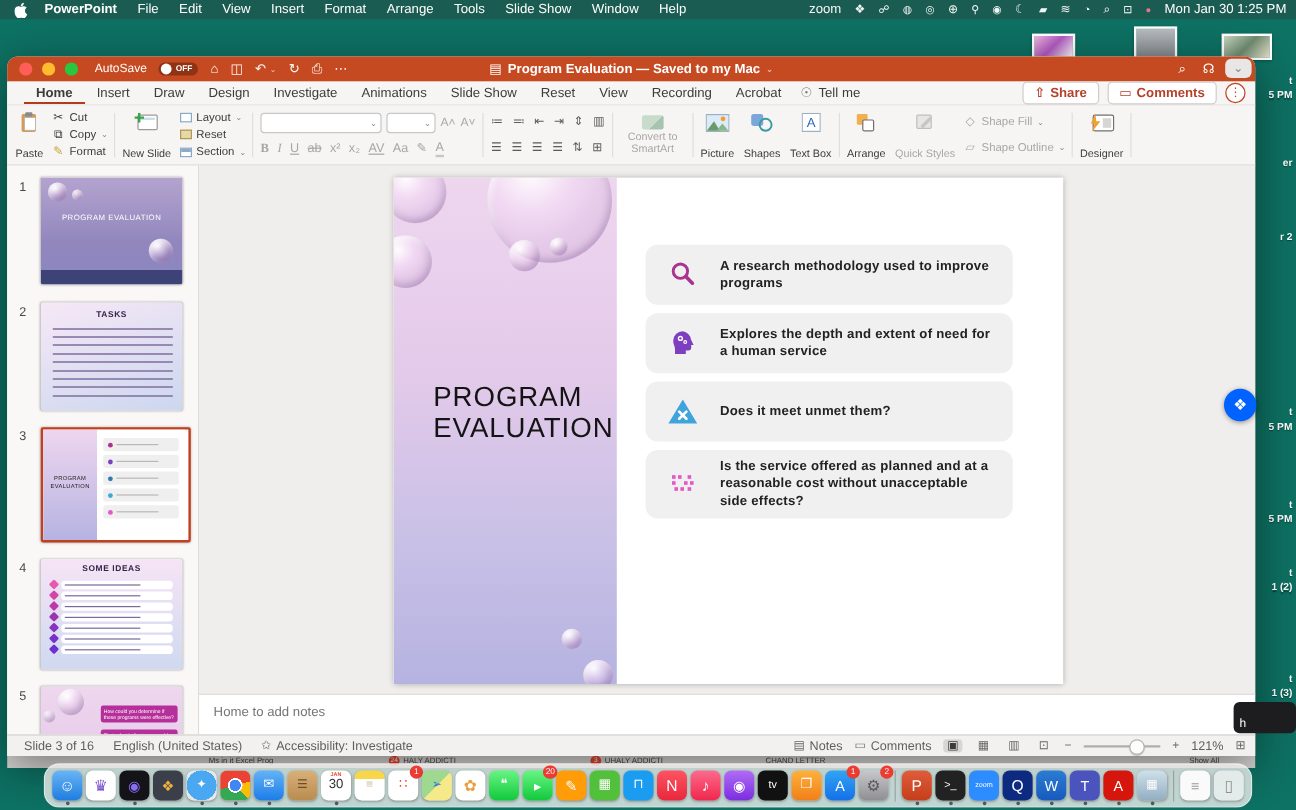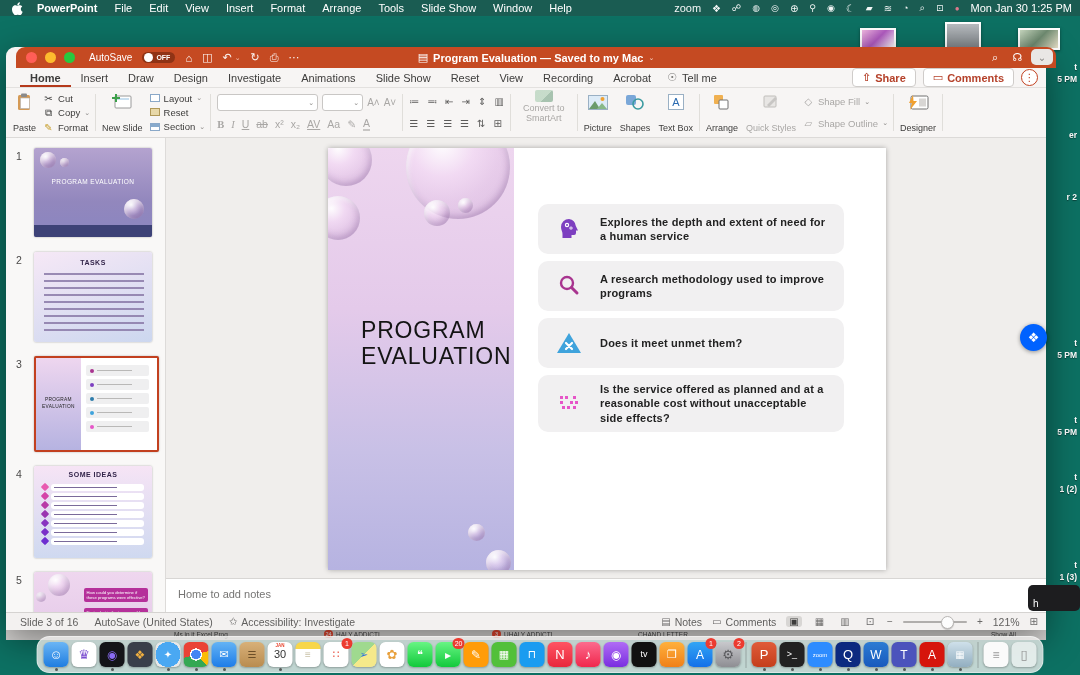--- a/index.html
+++ b/index.html
@@ -23,21 +23,21 @@
   .kbd-box{position:absolute;left:1028px;top:585px;width:52px;height:26px;background:#1d1d1f;border-radius:5px;color:#fff;
     font-size:10px;display:flex;align-items:flex-end;padding:2px 5px;box-sizing:border-box;z-index:40;}
   .bstrip{position:absolute;left:6px;top:630px;width:1040px;height:10px;background:#d9d7d5;overflow:hidden;z-index:5;}
   .bfrag{position:absolute;top:1px;font-size:6.5px;color:#444;white-space:nowrap;}
   .bdot{position:absolute;top:0;width:9px;height:8px;background:#e8452e;border-radius:5px;color:#fff;font-size:5.5px;
     display:flex;align-items:center;justify-content:center;}
 
   
   .window{position:absolute;left:6px;top:47px;width:1040px;height:583px;border-radius:9px 9px 0 0;
     box-shadow:0 10px 36px rgba(0,0,0,.45);background:#f6f4f3;z-index:10;}
-  .titlebar{position:absolute;left:10px;top:0;width:100%;height:21px;background:#c54a22;border-radius:9px 9px 0 0;
+  .titlebar{position:absolute;left:0;top:0;width:100%;height:21px;background:#c54a22;border-radius:9px 9px 0 0;
     display:flex;align-items:center;color:#fff;}
   .lights{display:flex;gap:8px;padding-left:10px;}
   .light{width:11px;height:11px;border-radius:50%;}
   .l-red{background:#ff5e57;}.l-yel{background:#febb2e;}.l-grn{background:#29c73f;}
   .tb-left{display:flex;align-items:center;gap:10px;margin-left:14px;font-size:10px;}
   .autosave-pill{display:flex;align-items:center;gap:3px;background:#8f3315;border-radius:8px;padding:1px 5px 1px 2px;font-size:7px;font-weight:bold;}
   .as-knob{width:9px;height:9px;background:#fff;border-radius:50%;}
   .tb-icon{font-size:11px;opacity:.95;}
   .tb-title{position:absolute;left:50%;transform:translateX(-50%);display:flex;align-items:center;gap:5px;
     font-size:11px;font-weight:bold;white-space:nowrap;}
@@ -76,21 +76,21 @@
   .sel{height:15px;background:#fff;border:1px solid #c9c7c5;border-radius:3px;display:flex;align-items:center;
     justify-content:flex-end;padding-right:3px;color:#9a9896;font-size:8px;}
   .fmtrow{display:flex;gap:7px;align-items:center;color:#a9a7a5;font-size:10.5px;}
   .fg{color:#a9a7a5;}
   .fg.bold{font-weight:bold;font-family:"Liberation Serif",serif;}
   .fg.italic{font-style:italic;font-family:"Liberation Serif",serif;}
   .fg.und{text-decoration:underline;}
   .fg.strike{text-decoration:line-through;}
   .parag{display:flex;flex-direction:column;justify-content:space-around;padding:1px 3px;}
   .pgrow{display:flex;gap:8px;align-items:center;color:#5c5b5a;font-size:10px;}
-  .smartart{display:flex;flex-direction:column;align-items:center;font-size:9px;
+  .smartart{display:flex;flex-direction:column;align-items:center;justify-content:center;font-size:9px;
     color:#a9a7a5;text-align:center;line-height:1.1;padding:0 4px;}
   .sa-icon{width:18px;height:12px;background:linear-gradient(135deg,#9fc7a8 60%,#679a78 60%);border-radius:2px;margin-bottom:2px;opacity:.55;}
   .mini{display:inline-block;}
 
   
   .contentL{position:absolute;left:0;top:91px;width:160px;bottom:18px;background:#f9f8f7;border-right:1px solid #dddbd9;
     box-sizing:border-box;overflow:hidden;}
   .canvas{position:absolute;left:160px;top:91px;right:0;height:440px;background:#f0eeec;overflow:hidden;}
   .notesbar{position:absolute;left:160px;right:0;top:531px;height:34px;background:#fff;border-top:1px solid #d8d6d4;
     box-sizing:border-box;color:#767574;font-size:11px;padding:9px 0 0 12px;}
@@ -639,37 +639,37 @@
           <div class="bubble" style="left:140px;top:376px;width:17px;height:17px"></div>
           <div class="bubble" style="left:158px;top:402px;width:25px;height:25px"></div>
           <div class="slide-title">PROGRAM
 EVALUATION</div>
         </div>
 
         <div class="rows">
           <div class="row">
             <span class="ric">
               <svg width="24" height="24" viewBox="0 0 24 24">
+                  <circle cx="10" cy="9" r="6" fill="none" stroke="#a8348f" stroke-width="2.4"></circle>
+                  <path d="M14.5 13.5 20 19" stroke="#a8348f" stroke-width="3" stroke-linecap="round"></path>
+                </svg>
+            </span>
+            <span class="rtx">A research methodology used to improve programs</span>
+          </div>
+          <div class="row">
+            <span class="ric">
+              <svg width="24" height="24" viewBox="0 0 24 24">
                   <path d="M12 2a8 8 0 0 0-8 8c0 3 1.5 4.5 1.5 7V21h9v-3h2.5a2 2 0 0 0 2-2v-2.5H21L18.8 9A8 8 0 0 0 12 2z" fill="#7d3fc0"></path>
                   <circle cx="10" cy="8" r="2.2" fill="#fff"></circle>
                   <circle cx="14" cy="11" r="1.6" fill="#fff"></circle>
                   <circle cx="10" cy="8" r="1" fill="#7d3fc0"></circle>
                   <circle cx="14" cy="11" r=".7" fill="#7d3fc0"></circle>
                 </svg>
             </span>
             <span class="rtx">Explores the depth and extent of need for a human service</span>
-          </div>
-          <div class="row">
-            <span class="ric">
-              <svg width="24" height="24" viewBox="0 0 24 24">
-                  <circle cx="10" cy="9" r="6" fill="none" stroke="#a8348f" stroke-width="2.4"></circle>
-                  <path d="M14.5 13.5 20 19" stroke="#a8348f" stroke-width="3" stroke-linecap="round"></path>
-                </svg>
-            </span>
-            <span class="rtx">A research methodology used to improve programs</span>
           </div>
           <div class="row">
             <span class="ric">
               <svg width="26" height="24" viewBox="0 0 26 24">
                   <path d="M13 2 25 22H1z" fill="#3fa3dc"></path>
                   <path d="M10 12l6 6M16 12l-6 6" stroke="#fff" stroke-width="2.2" stroke-linecap="round"></path>
                 </svg>
             </span>
             <span class="rtx">Does it meet unmet them?</span>
           </div>
@@ -693,21 +693,21 @@
       </div>
     </div>
 
     <div class="notesbar">
       <span>Home to add notes</span>
     </div>
 
     <div class="statusbar">
       <div class="sb-l">
         <span>Slide 3 of 16</span>
-        <span>AutoSave (United States)</span>
+        <span>English (United States)</span>
         <span style="display:flex;gap:4px;align-items:center">
           <span class="sb-ic">✩</span>
           <span>Accessibility: Investigate</span>
         </span>
       </div>
       <div class="sb-r">
         <span style="display:flex;gap:4px;align-items:center">
           <span class="sb-ic">▤</span>
           <span>Notes</span>
         </span>

